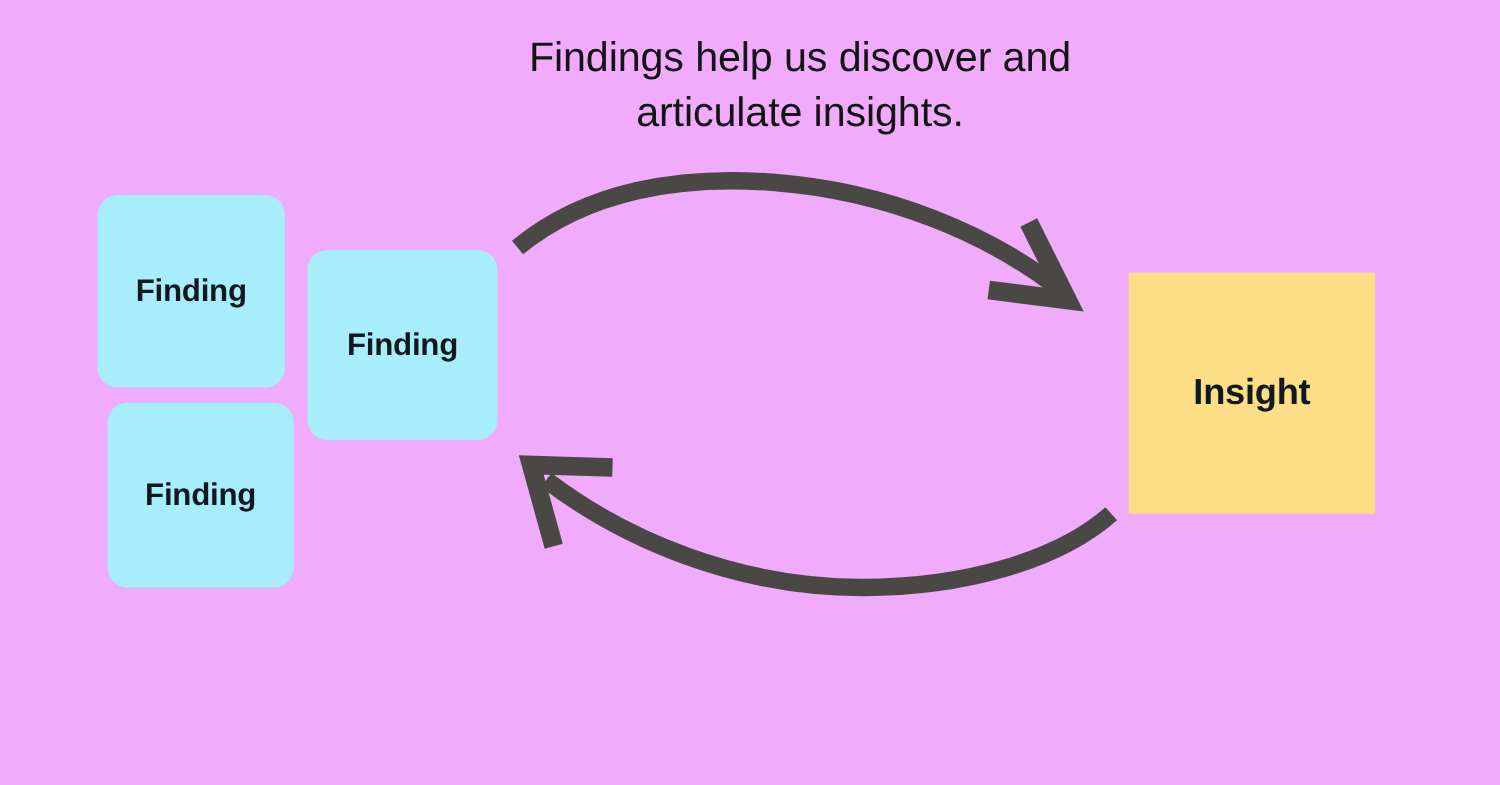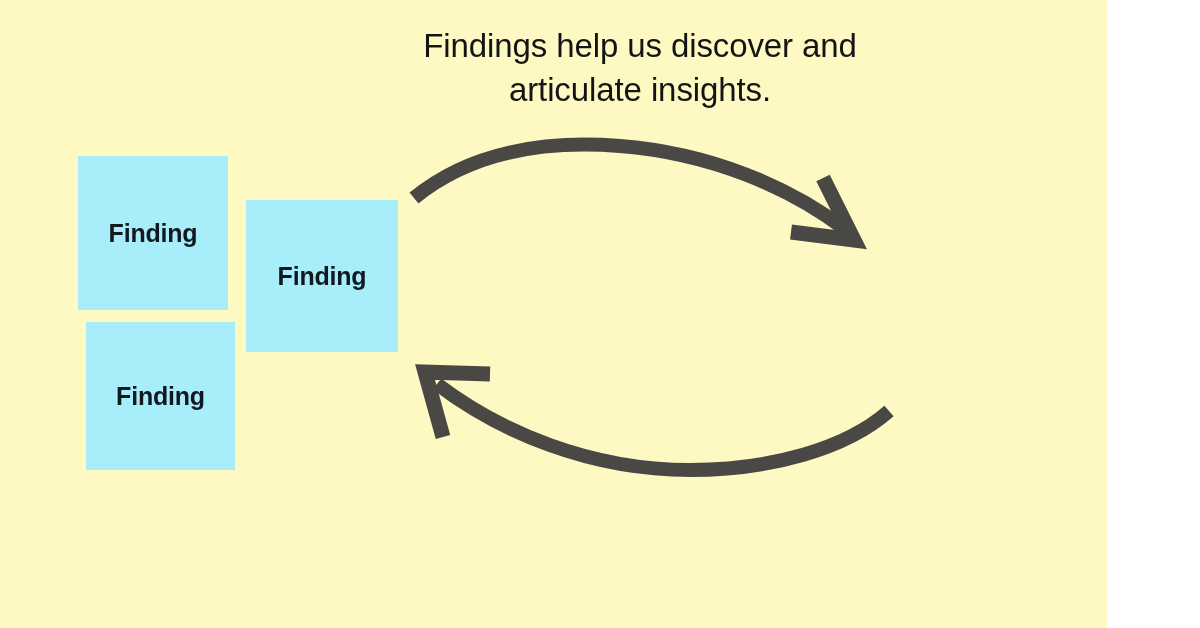--- a/index.html
+++ b/index.html
@@ -7,23 +7,23 @@
     margin: 0;
     padding: 0;
     background: #ffffff;
   }
   body {
     font-family: "Liberation Sans", sans-serif;
     -webkit-font-smoothing: antialiased;
   }
   #canvas {
     position: relative;
-    width: 1107px;
+    width: 1200px;
     height: 628px;
-    background: #fef9c3;
+    background: #f0abfc;
     overflow: hidden;
   }
 
   
   .caption {
     position: absolute;
     text-align: center;
     color: #141414;
     font-family: "Liberation Sans", sans-serif;
     font-weight: 400;
@@ -49,20 +49,21 @@
     display: flex;
     align-items: center;
     justify-content: center;
     color: #111820;
     font-family: "Liberation Sans", sans-serif;
     font-weight: 700;
     letter-spacing: -0.2px;
   }
   .note-finding {
     background: #a8eefa;
+    border-radius: 16px;
   }
   .note-insight {
     background: #fbde85;
   }
 
   #note-finding-1 {
     left: 78px;  top: 156px;
     width: 150px; height: 154px;
     font-size: 25px;
   }
@@ -118,20 +119,23 @@
   </div>
 
   <div id="note-finding-2" class="note note-finding">
     <span>Finding</span>
   </div>
 
   <div id="note-finding-3" class="note note-finding">
     <span>Finding</span>
   </div>
 
+  <div id="note-insight-1" class="note note-insight">
+    <span>Insight</span>
+  </div>
 
   <svg id="arrow-layer" viewBox="0 0 1200 628" xmlns="http://www.w3.org/2000/svg">
 
     <g>
       <path class="arrow-stroke" d="M 414 198
                C 470 152, 545 140, 620 146
                C 710 153, 790 187, 846 230"></path>
       <path class="arrow-head" d="M 823 178
                L 854 240
                L 791 232"></path>

